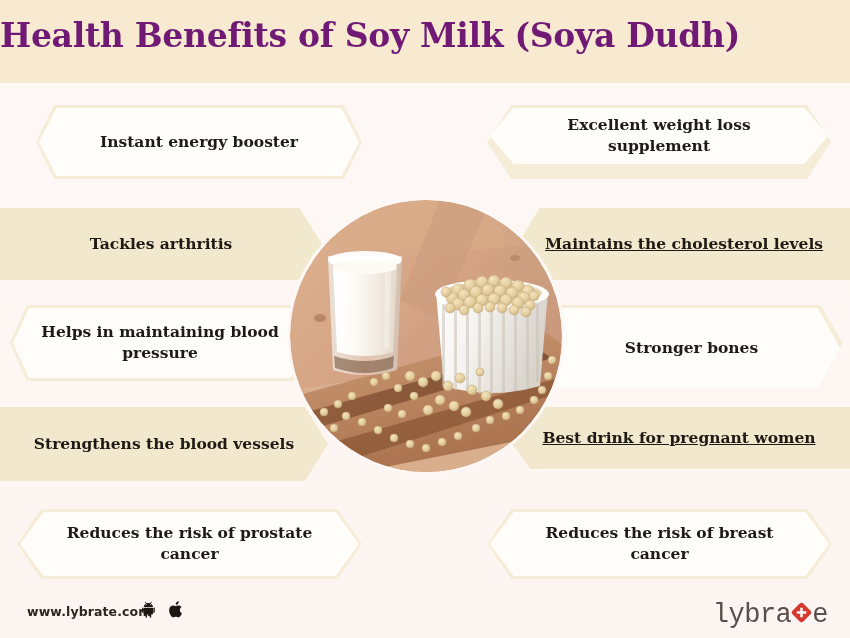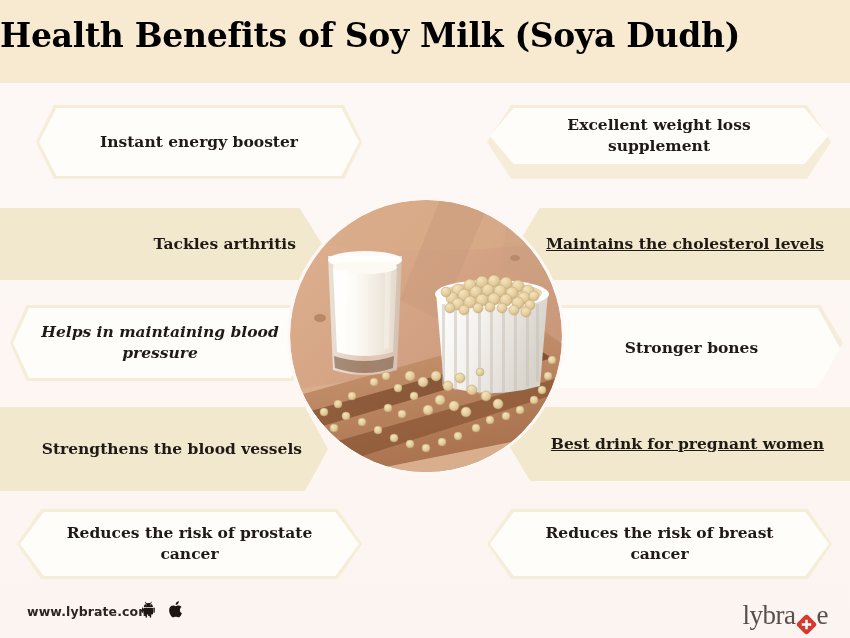--- a/index.html
+++ b/index.html
@@ -33,21 +33,21 @@
   }
   .header-title {
     position: absolute;
     left: 0; top: 16px;
     width: 710px;
     text-align: left;
     font-family: "DejaVu Serif", "Liberation Serif", serif;
     font-weight: bold;
     font-size: 33px;
     letter-spacing: -0.3px;
-    color: #000000;
+    color: #701a75;
     white-space: nowrap;
   }
 
   
   .body-area {
     position: absolute;
     left: 0; top: 83px;
     width: 850px; height: 555px;
     background: linear-gradient(180deg, #fdf8f6 0%, #fdf6f3 55%, #fcf4f1 100%);
   }
@@ -63,21 +63,21 @@
     font-family: "DejaVu Serif", "Liberation Serif", serif;
     font-weight: bold;
     font-size: 15.5px;
     line-height: 1.33;
     color: #1f1a15;
   }
   .banner .banner-label { display: block; width: 100%; }
 
   
   .banner.white  { background: #fffdfa; }
-  .banner.beige  { background: #f2e8cd; text-align: right; }
+  .banner.beige  { background: #f2e8cd; }
 
   .banner-outline {
     position: absolute;
     background: #f6edd9;
   }
 
   
   .clip-left-both   { clip-path: polygon(0% 50%, 5.5% 0%, 94.5% 0%, 100% 50%, 94.5% 100%, 5.5% 100%); text-align: center; }
   .clip-left-flat-l { clip-path: polygon(0% 0%, 93% 0%, 100% 50%, 93% 100%, 0% 100%); }
   .clip-right-notch { clip-path: polygon(0% 50%, 6.5% 0%, 100% 0%, 100% 100%, 6.5% 100%); text-decoration: underline; }
@@ -112,22 +112,22 @@
     display: flex;
     align-items: center;
     gap: 10px;
   }
   .store-icons svg { display: block; }
 
   .brand-logo {
     position: absolute;
     right: 22px; top: 600px;
     display: flex;
-    align-items: flex-end;
-    font-family: Liberation Serif, serif;
+    align-items: flex-start;
+    font-family: Liberation Mono, monospace;
     font-size: 27px;
     color: #584e4a;
     letter-spacing: -0.5px;
   }
   .brand-mark {
     display: inline-block;
     width: 21px; height: 21px;
     margin: 0 0px;
     position: relative;
     top: 1px;
@@ -146,25 +146,25 @@
   <div class="banner-outline clip-left-both" style="left:36px; top:105px; width:326px; height:74px;"></div>
   <div class="banner white clip-left-both" style="left:39px; top:108px; width:320px; height:68px;">
     <span class="banner-label">Instant energy booster</span>
   </div>
 
   <div class="banner beige clip-left-flat-l" style="left:0px; top:208px; width:322px; height:72px;">
     <span class="banner-label">Tackles arthritis</span>
   </div>
 
   <div class="banner-outline clip-left-both" style="left:10px; top:305px; width:300px; height:76px;"></div>
-  <div class="banner white clip-left-both" style="left:13px; top:308px; width:294px; height:70px;font-style:italic;">
+  <div class="banner white clip-left-both" style="left:13px; top:308px; width:294px; height:70px;">
     <span class="banner-label">Helps in maintaining blood pressure</span>
   </div>
 
-  <div class="banner beige clip-left-flat-l" style="left:0px; top:407px; width:328px; height:84px;">
+  <div class="banner beige clip-left-flat-l" style="left:0px; top:407px; width:328px; height:74px;">
     <span class="banner-label">Strengthens the blood vessels</span>
   </div>
 
   <div class="banner-outline clip-hex" style="left:17px; top:509px; width:345px; height:70px;"></div>
   <div class="banner white clip-hex" style="left:20px; top:512px; width:339px; height:64px;align-items:center;">
     <span class="banner-label">Reduces the risk of prostate cancer</span>
   </div>
 
   <div class="banner-outline clip-hex" style="left:487px; top:105px; width:344px; height:74px;"></div>
   <div class="banner white clip-hex" style="left:490px; top:108px; width:338px; height:56px;">
@@ -173,21 +173,21 @@
 
   <div class="banner beige clip-right-notch" style="left:518px; top:208px; width:332px; height:72px;">
     <span class="banner-label">Maintains the cholesterol levels</span>
   </div>
 
   <div class="banner-outline clip-arrow-right" style="left:540px; top:305px; width:303px; height:76px;"></div>
   <div class="banner white clip-arrow-right" style="left:543px; top:308px; width:297px; height:80px;">
     <span class="banner-label">Stronger bones</span>
   </div>
 
-  <div class="banner beige clip-right-notch" style="left:508px; top:407px; width:342px; height:74px;">
+  <div class="banner beige clip-right-notch" style="left:508px; top:407px; width:342px; height:62px;">
     <span class="banner-label">Best drink for pregnant women</span>
   </div>
 
   <div class="banner-outline clip-hex" style="left:487px; top:509px; width:345px; height:70px;"></div>
   <div class="banner white clip-hex" style="left:490px; top:512px; width:339px; height:64px;justify-content:flex-end;">
     <span class="banner-label">Reduces the risk of breast cancer</span>
   </div>
 
   <div class="photo">
     <svg class="photo-inner" viewBox="0 0 272 272">

